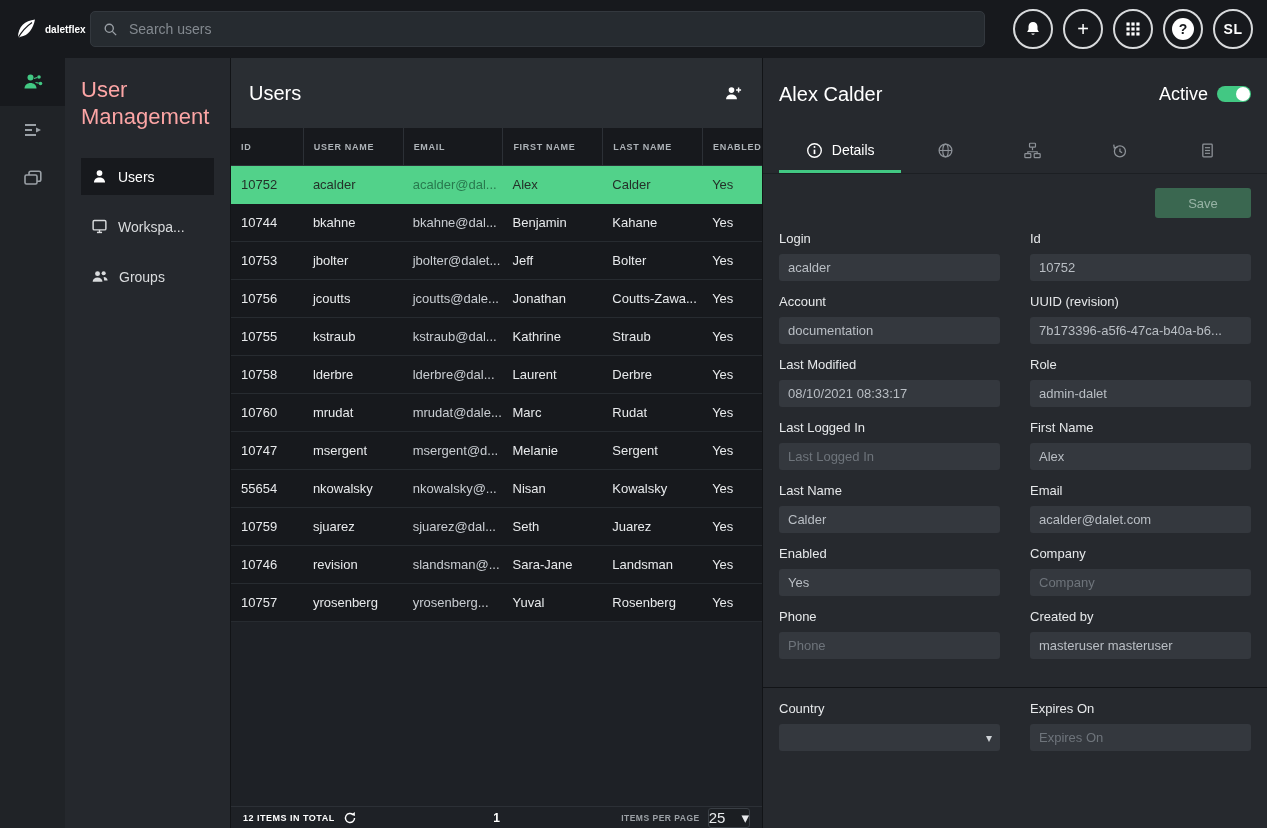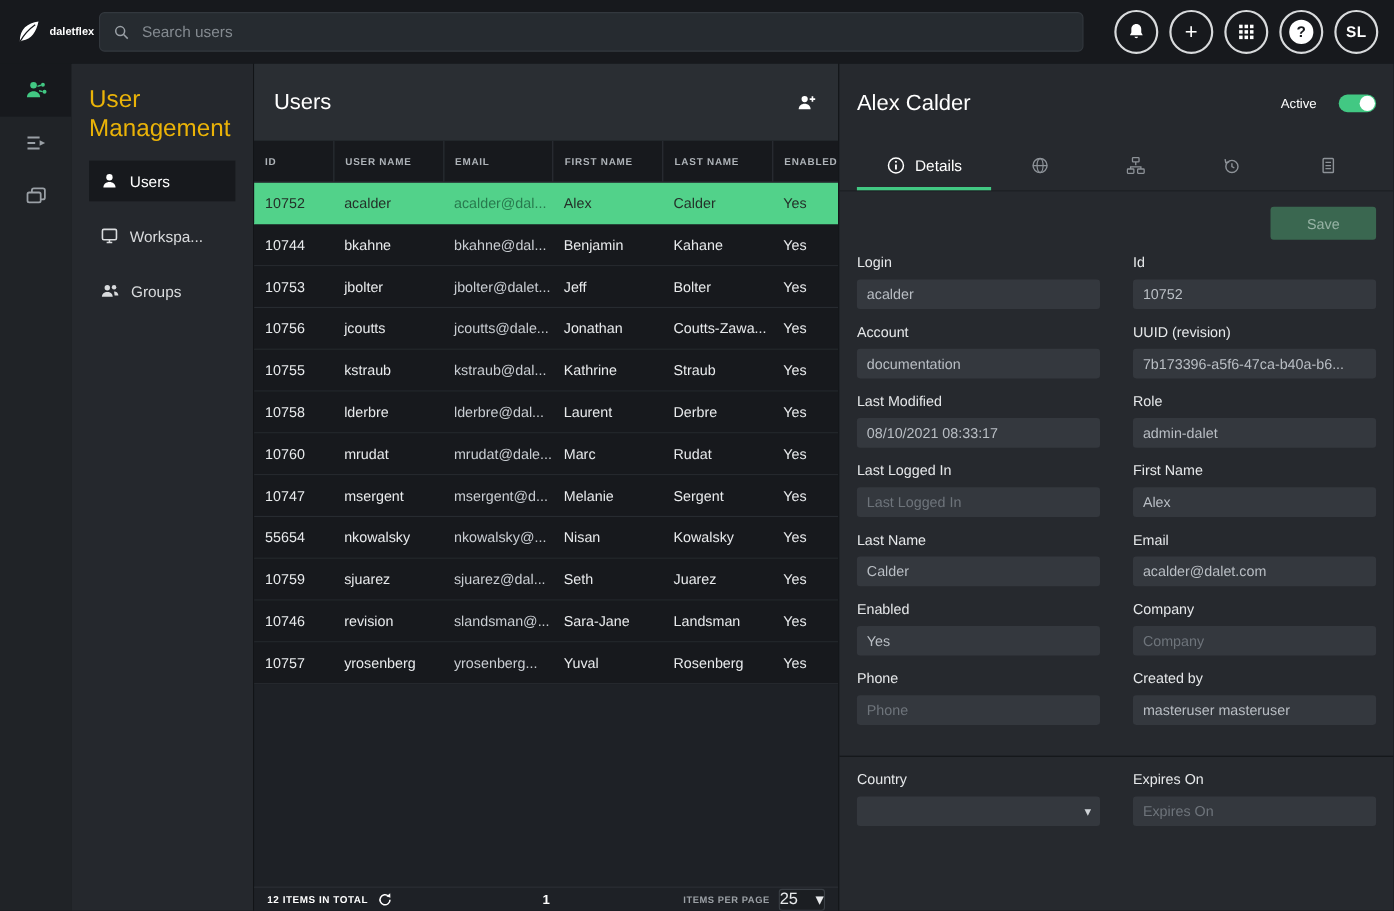--- a/index.html
+++ b/index.html
@@ -23,21 +23,21 @@
   .tb-btn.avatar { font-size:14px; font-weight:700; letter-spacing:0.5px; }
 
   
   .main { flex:1; display:flex; min-height:0; }
 
   .rail { width:65px; background:#202327; display:flex; flex-direction:column; }
   .rail-cell { height:48px; display:flex; align-items:center; justify-content:center; color:#9aa0a6; cursor:pointer; }
   .rail-cell.active { background:#17191d; color:#42c883; }
 
   .sidebar { width:165px; background:#25282d; padding:18px 0 0 16px; }
-  .sidebar h1 { color:#eab308; font-size:22px; font-weight:400; line-height:27px; width:125px; margin-bottom:16px; }
+  .sidebar h1 { color:#fca5a5; font-size:22px; font-weight:400; line-height:27px; width:125px; margin-bottom:28px; }
   .nav-item { width:133px; height:37px; display:flex; align-items:center; gap:10px; padding:0 10px;
     color:#d9dbdd; font-size:14px; margin-bottom:13px; cursor:pointer; }
   .nav-item.active { background:#17191d; color:#fff; }
   .nav-item .nav-label { overflow:hidden; white-space:nowrap; }
 
   
   .users-panel { width:532px; background:#1e2126; display:flex; flex-direction:column; border-left:1px solid #121417; }
   .panel-header { height:70px; background:#2a2e33; display:flex; align-items:center; justify-content:space-between; padding:0 18px; }
   .panel-header h2 { color:#fff; font-size:20px; font-weight:400; }
   .panel-header .icon-btn { color:#fff; cursor:pointer; display:flex; }
@@ -65,21 +65,21 @@
   .per-page-label { color:#9ca1a6; font-size:8.5px; font-weight:700; letter-spacing:0.5px; }
   .per-page-select { min-width:42px; height:20px; background:#1b1e22; border:1px solid #3a3f45; border-radius:3px;
     color:#e8eaec; font-size:15px; display:flex; align-items:center; justify-content:center; gap:16px; cursor:pointer; }
   .refresh-btn { color:#fff; cursor:pointer; display:flex; }
 
   
   .detail-panel { flex:1; background:#26292e; border-left:1px solid #121417; padding:0 16px;
     display:flex; flex-direction:column; overflow:hidden; }
   .detail-header { height:72px; display:flex; align-items:center; justify-content:space-between; }
   .detail-header h2 { color:#fff; font-size:20px; font-weight:400; }
-  .active-wrap { display:flex; align-items:center; gap:20px; color:#fff; font-size:12px; }
+  .active-wrap { display:flex; align-items:center; gap:9px; color:#fff; font-size:18px; }
   .toggle { width:34px; height:16px; border-radius:9px; background:#42c883; position:relative; cursor:pointer; }
   .toggle .knob { position:absolute; right:1px; top:1px; width:14px; height:14px; border-radius:50%; background:#fff; }
 
   .tabs { display:flex; height:44px; margin:0 -16px; padding:0 16px; border-bottom:1px solid #1c1f23; }
   .tab { flex:1; display:flex; align-items:center; justify-content:center; gap:9px; color:#8d9298;
     cursor:pointer; font-size:14px; border-bottom:3px solid transparent; }
   .tab.tab-details { flex:1.4; }
   .tab.active { color:#fff; border-bottom-color:#42c883; }
 
   .save-row { display:flex; justify-content:flex-end; margin-top:14px; }

